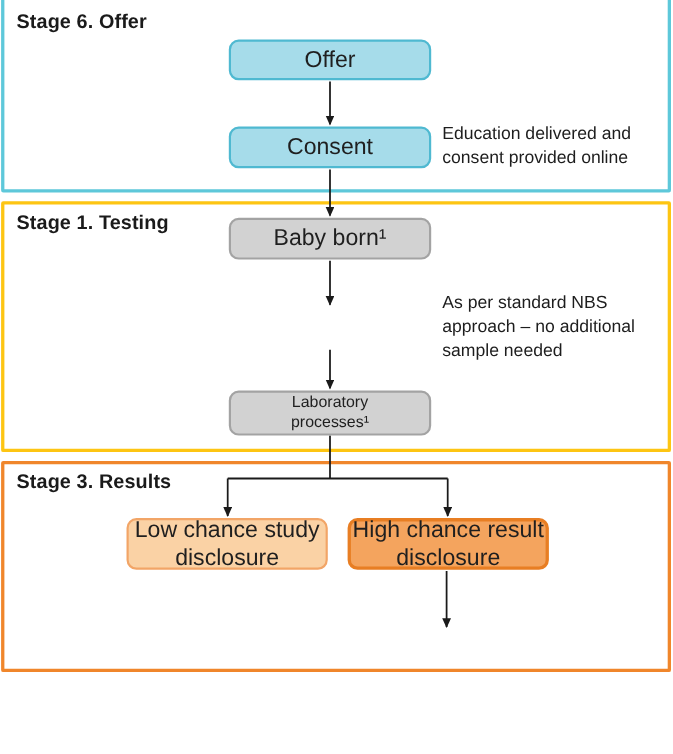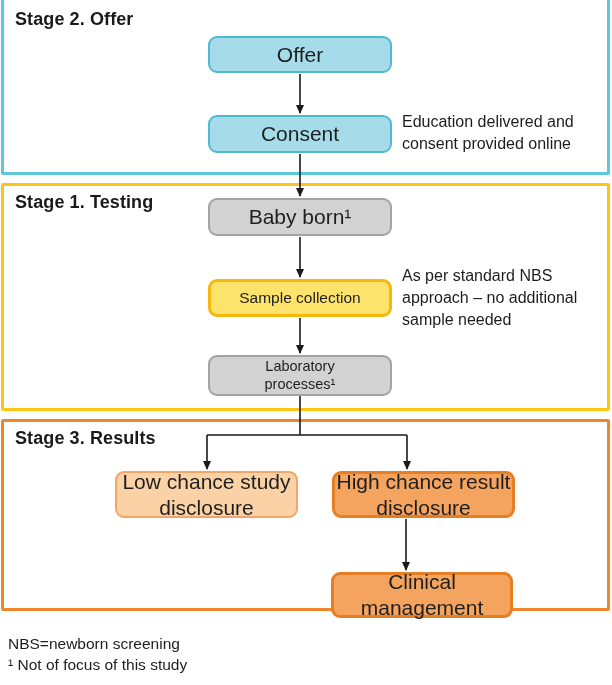--- a/index.html
+++ b/index.html
@@ -25,21 +25,21 @@
     position:absolute; box-sizing:border-box;
     display:flex; align-items:center; justify-content:center;
     text-align:center; white-space:pre-line;
     font-size:21px; line-height:1.22; border:2px solid; border-radius:9px;
     color:#1f1f1f;
   }
   .node-blue   { background:var(--node_blue_fill);   border-color:var(--node_blue_border); }
   .node-gray   { background:var(--node_gray_fill);   border-color:var(--node_gray_border); }
   .node-yellow { background:var(--node_yellow_fill); border-color:var(--node_yellow_border); border-width:3px; }
   .node-lorange{ background:var(--node_light_orange_fill); border-color:var(--node_light_orange_border); }
-  .node-orange { background:var(--node_orange_fill); border-color:var(--node_orange_border); border-width:3px;margin-left:16px; }
+  .node-orange { background:var(--node_orange_fill); border-color:var(--node_orange_border); border-width:3px; }
   #node-offer    { left:208px; top:36px;  width:184px; height:37px; }
   #node-consent  { left:208px; top:115px; width:184px; height:38px; }
   #node-baby     { left:208px; top:198px; width:184px; height:38px; }
   #node-sample   { left:208px; top:279px; width:184px; height:38px; font-size:15.5px; }
   #node-lab      { left:208px; top:355px; width:184px; height:41px; font-size:14.5px; }
   #node-low      { left:115px; top:471px; width:183px; height:47px; }
   #node-high     { left:316px; top:471px; width:183px; height:47px; }
   #node-clinical { left:315px; top:572px; width:182px; height:46px; }
   .annotation {
     position:absolute; white-space:pre-line;
@@ -52,21 +52,21 @@
     font-size:15.5px; line-height:1.36; color:#1d1d1d;
   }
   .footnote-line { display:block; }
 </style>
 </head>
 <body>
 
 <div class="page">
 
   <div class="stage" id="stage1">
-    <div class="stage-title">Stage 2. Offer</div>
+    <div class="stage-title">Stage 6. Offer</div>
   </div>
   <div class="stage" id="stage2">
     <div class="stage-title">Stage 1. Testing</div>
   </div>
   <div class="stage" id="stage3">
     <div class="stage-title">Stage 3. Results</div>
   </div>
 
   <svg class="arrow-layer" width="612" height="685" viewBox="0 0 612 685" xmlns="http://www.w3.org/2000/svg">
     <defs>
@@ -83,34 +83,27 @@
       <line x1="207" y1="435" x2="407" y2="435"></line>
       <line x1="207" y1="435" x2="207" y2="469" marker-end="url(#ah)"></line>
       <line x1="407" y1="435" x2="407" y2="469" marker-end="url(#ah)"></line>
       <line x1="406" y1="519" x2="406" y2="570" marker-end="url(#ah)"></line>
     </g>
   </svg>
 
   <div class="node node-blue" id="node-offer">Offer</div>
   <div class="node node-blue" id="node-consent">Consent</div>
   <div class="node node-gray" id="node-baby">Baby born¹</div>
-  <div class="node node-yellow" id="node-sample">Sample collection</div>
   <div class="node node-gray" id="node-lab">Laboratory
 processes¹</div>
   <div class="node node-lorange" id="node-low">Low chance study
 disclosure</div>
   <div class="node node-orange" id="node-high">High chance result
 disclosure</div>
-  <div class="node node-orange" id="node-clinical">Clinical
-management</div>
 
   <div class="annotation" id="note-consent">Education delivered and
 consent provided online</div>
   <div class="annotation" id="note-sample">As per standard NBS
 approach – no additional
 sample needed</div>
 
-  <div class="footnotes">
-    <span class="footnote-line">NBS=newborn screening</span>
-    <span class="footnote-line">¹ Not of focus of this study</span>
-  </div>
 
 </div>
 
 </body></html>

